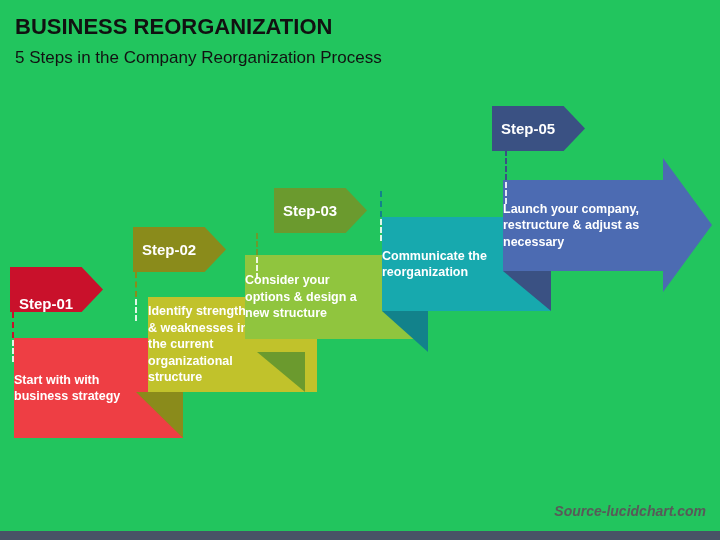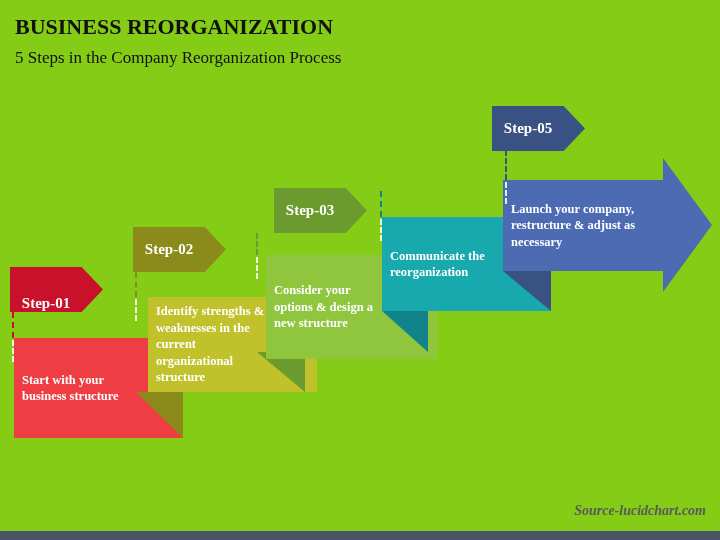--- a/index.html
+++ b/index.html
@@ -1,21 +1,21 @@
 <!DOCTYPE html>
 <html><head>
 <meta charset="utf-8">
 <style>
   html,body{margin:0;padding:0;background:#ffffff;}
   .slide{
     position:relative;
     width:720px;height:540px;
-    background:#84cc16;
+    background:#22c55e;
     overflow:hidden;
-    font-family:Liberation Serif, serif;
+    font-family:Liberation Sans, sans-serif;
   }
   
   .title{
     position:absolute;left:15px;top:14px;
     font-size:22px;font-weight:bold;color:#111111;
     letter-spacing:0px;
   }
   .subtitle{
     position:absolute;left:15px;top:48px;
     font-size:17px;color:#121212;
@@ -28,21 +28,21 @@
     background:var(--strong);
     clip-path:polygon(0 0,77% 0,100% 50%,77% 100%,0 100%);
     display:flex;align-items:center;justify-content:center;
     padding-right:21px;box-sizing:border-box;
     color:#ffffff;font-size:15px;font-weight:bold;
   }
   .box{
     position:absolute;background:var(--light);
     display:flex;align-items:center;
     color:#ffffff;font-size:12.5px;font-weight:bold;line-height:1.32;
-    box-sizing:border-box;padding-left:8px;
+    box-sizing:border-box;
   }
   .fold{
     position:absolute;background:var(--strong);
     clip-path:polygon(0 0,100% 0,100% 100%);
   }
   .head{
     position:absolute;background:var(--light);
     clip-path:polygon(0 0,100% 50%,0 100%);
   }
   .dash{
@@ -59,21 +59,21 @@
   .s0 .dash{left:12px;top:312px;height:26px;}
   .s0 .dash-in{left:12px;top:340px;}
 
   .s1 .arrow{left:133px;top:227px;}
   .s1 .box{left:136px;top:297px;width:169px;height:95px;padding-right:52px;margin-left:12px;}
   .s1 .fold{left:136px;top:392px;width:47px;height:46px;}
   .s1 .dash{left:135px;top:272px;height:25px;}
   .s1 .dash-in{left:135px;top:299px;}
 
   .s2 .arrow{left:255px;top:188px;margin-left:19px;}
-  .s2 .box{left:266px;top:255px;width:171px;height:104px;padding-right:46px;justify-content:center;}
+  .s2 .box{left:245px;top:255px;width:171px;height:84px;padding-right:46px;justify-content:center;}
   .s2 .fold{left:257px;top:352px;width:48px;height:40px;}
   .s2 .dash{left:256px;top:233px;height:22px;}
   .s2 .dash-in{left:256px;top:257px;}
 
   .s3 .arrow{left:378px;top:146px;}
   .s3 .box{left:382px;top:217px;width:169px;height:94px;padding-right:48px;}
   .s3 .fold{left:382px;top:311px;width:46px;height:41px;}
   .s3 .dash{left:380px;top:191px;height:26px;}
   .s3 .dash-in{left:380px;top:219px;}
 
@@ -97,21 +97,21 @@
 </head>
 <body>
 
 <div class="slide">
 
   <div class="title">BUSINESS REORGANIZATION</div>
   <div class="subtitle">5 Steps in the Company Reorganization Process</div>
 
   <div class="step s0 z1" style="--strong: #C9112B; --light: #EE3E44;">
     <div class="box">
-      <span>Start with your business structure</span>
+      <span>Start with with business strategy</span>
     </div>
     <div class="dash"></div>
     <div class="dash-in"></div>
     <div class="arrow">
       <span>Step-01</span>
     </div>
   </div>
 
   <div class="step s1 z2" style="--strong: #8A8B1B; --light: #C1C22B;">
     <div class="fold"></div>

